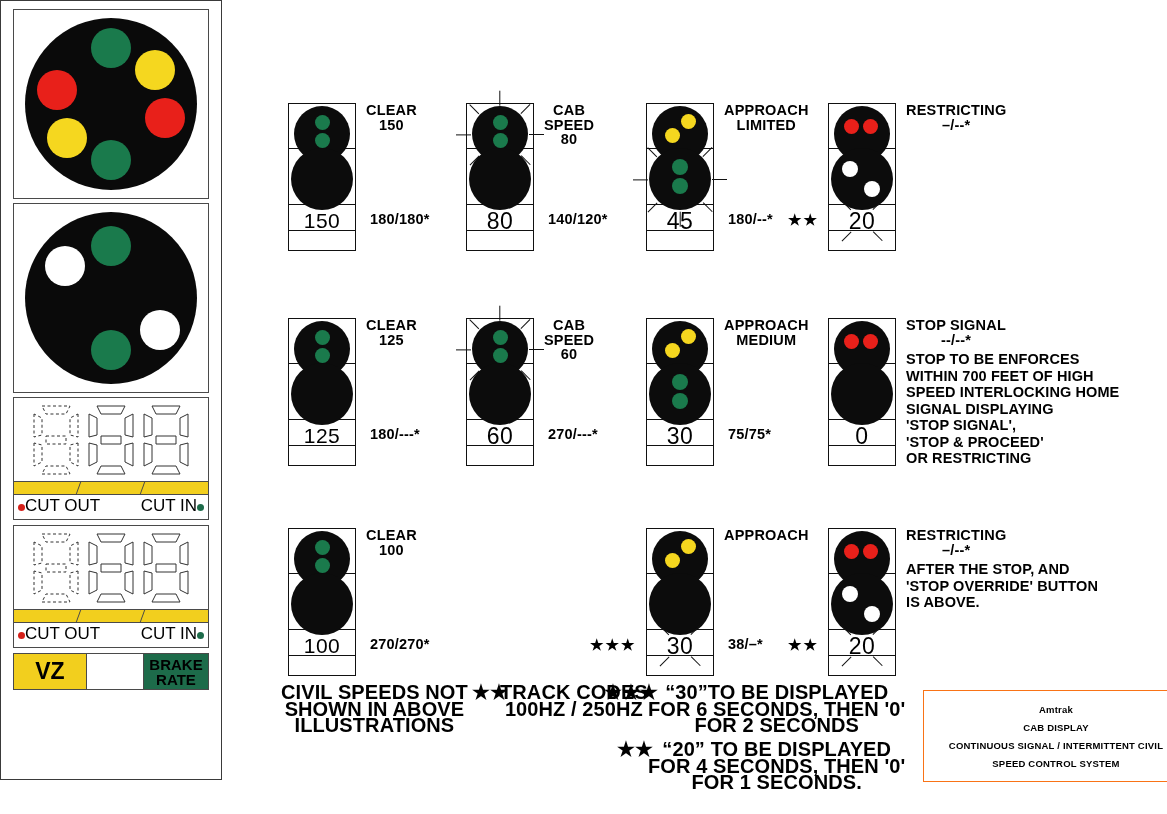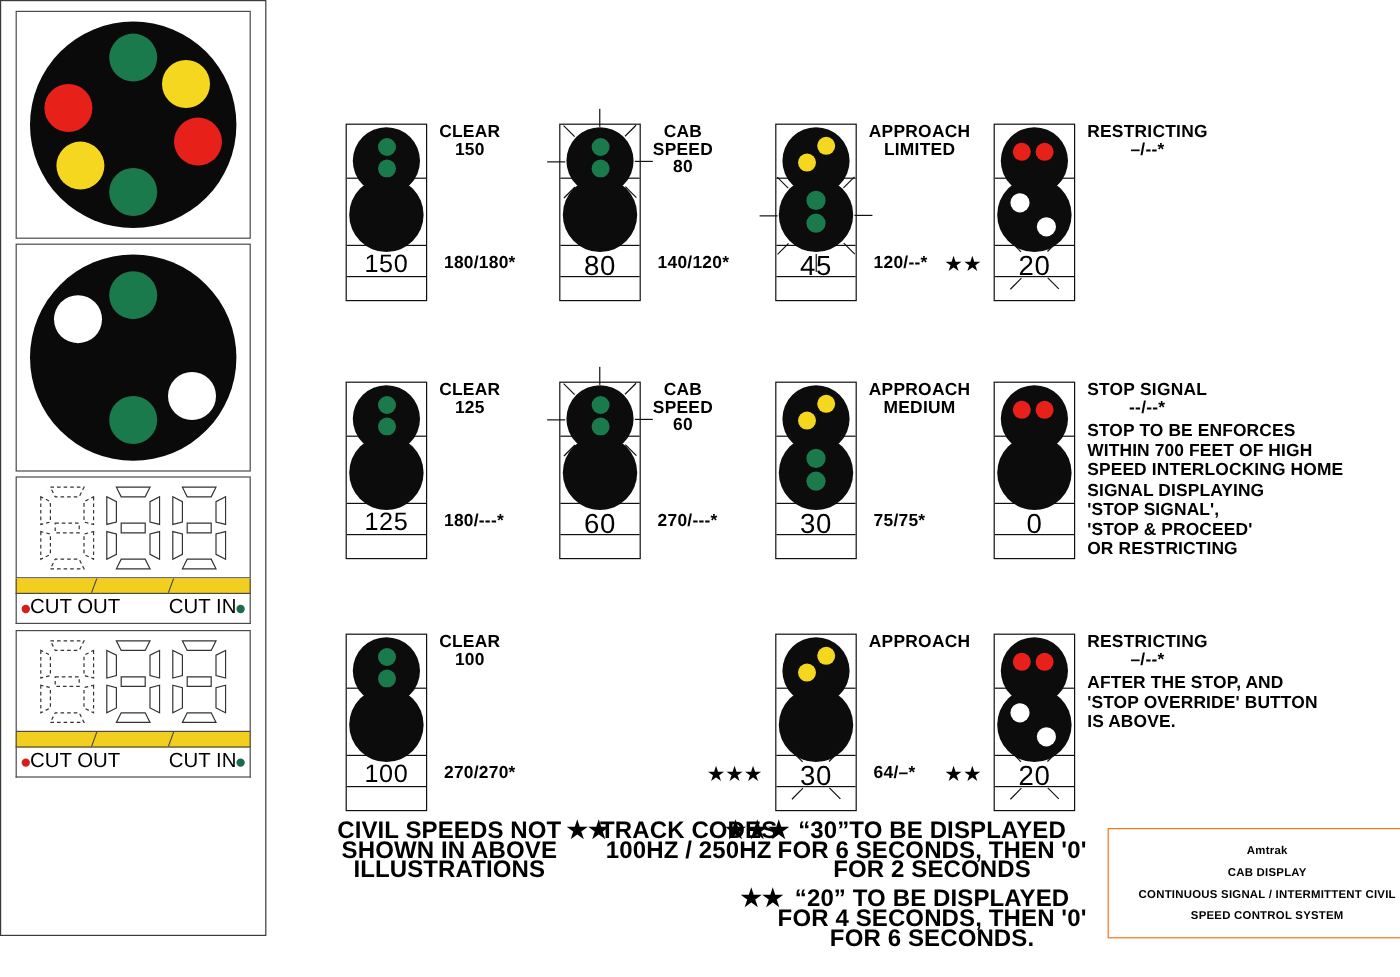--- a/index.html
+++ b/index.html
@@ -202,20 +202,28 @@
     <div class="cut-row">
       <span>
         <span class="dot red"></span><span>CUT OUT</span>
       </span>
       <span>
         <span>CUT IN</span><span class="dot green"></span>
       </span>
     </div>
   </div>
 
+  <div id="vz-row">
+    <div id="vz-cell">VZ</div>
+    <div id="vz-blank"></div>
+    <div id="brake-cell">
+      <span><span>BRAKE</span><br>
+      <span>RATE</span></span>
+    </div>
+  </div>
 </div>
 
 <div id="aspect-layer">
     <div class="aspect" style="left: 288px; top: 103px;">
       <div class="sigbox">
         <div class="rule" style="top: 44px;"></div>
         <div class="rule" style="top: 100px;"></div>
         <div class="rule" style="top: 126px;"></div>
         <div class="circ circ-top">
           <div class="pip g" style="width: 15px; height: 15px; left: 20.5px; top: 9.3px;"></div>
@@ -281,21 +289,21 @@
         <div class="circ circ-bot">
           <div class="pip g" style="width: 16px; height: 16px; left: 23px; top: 10.6px;"></div>
           <div class="pip g" style="width: 16px; height: 16px; left: 23px; top: 30.44px;"></div>
         </div>
         <div class="numtxt">45</div>
       </div>
       <div class="asp-title">
         <span class="ctr">APPROACH</span>
         <span class="ctr sub">LIMITED</span>
       </div>
-      <div class="codes">120/--*</div>
+      <div class="codes">180/--*</div>
     </div>
     <div class="aspect" style="left: 828px; top: 103px;">
       <div class="sigbox">
         <div class="rule" style="top: 44px;"></div>
         <div class="rule" style="top: 100px;"></div>
         <div class="rule" style="top: 126px;"></div>
         <div class="circ circ-top">
           <div class="pip r" style="width: 15px; height: 15px; left: 10.42px; top: 12.66px;"></div>
           <div class="pip r" style="width: 15px; height: 15px; left: 29.46px; top: 12.66px;"></div>
         </div>
@@ -443,21 +451,21 @@
         <div class="rays" style="inset: 0px; position: absolute;">
           <div class="ray" style="left: 21.6863px; top: 104.686px; width: 13px; height: 1.4px; background: rgb(17, 17, 17); transform-origin: 0px 50%; transform: rotate(-135deg);"></div>
           <div class="ray" style="left: 44.3137px; top: 104.686px; width: 13px; height: 1.4px; background: rgb(17, 17, 17); transform-origin: 0px 50%; transform: rotate(-45deg);"></div>
           <div class="ray" style="left: 44.3137px; top: 127.314px; width: 13px; height: 1.4px; background: rgb(17, 17, 17); transform-origin: 0px 50%; transform: rotate(45deg);"></div>
           <div class="ray" style="left: 21.6863px; top: 127.314px; width: 13px; height: 1.4px; background: rgb(17, 17, 17); transform-origin: 0px 50%; transform: rotate(135deg);"></div>
         </div>
       </div>
       <div class="asp-title">
         <span class="ctr">APPROACH</span>
       </div>
-      <div class="codes">64/–*</div>
+      <div class="codes">38/–*</div>
       <div class="stars" style="left: -56px; top: 108px;">★★★</div>
     </div>
     <div class="aspect" style="left: 828px; top: 528px;">
       <div class="sigbox">
         <div class="rule" style="top: 44px;"></div>
         <div class="rule" style="top: 100px;"></div>
         <div class="rule" style="top: 126px;"></div>
         <div class="circ circ-top">
           <div class="pip r" style="width: 15px; height: 15px; left: 10.42px; top: 12.66px;"></div>
           <div class="pip r" style="width: 15px; height: 15px; left: 29.46px; top: 12.66px;"></div>
@@ -500,21 +508,21 @@
 <div class="note" style="left:604px;top:684px">★★★</div>
 <div class="note" style="left:648px;top:684px" id="note-30">
     <div>“30”TO BE DISPLAYED</div>
     <div>FOR 6 SECONDS, THEN '0'</div>
     <div>FOR 2 SECONDS</div>
   </div>
 <div class="note" style="left:617px;top:741px">★★</div>
 <div class="note" style="left:648px;top:741px" id="note-20">
     <div>“20” TO BE DISPLAYED</div>
     <div>FOR 4 SECONDS, THEN '0'</div>
-    <div>FOR 6 SECONDS.</div>
+    <div>FOR 1 SECONDS.</div>
   </div>
 
 <div id="title-box">
   <div>Amtrak</div>
   <div>CAB DISPLAY</div>
   <div>CONTINUOUS SIGNAL / INTERMITTENT CIVIL</div>
   <div>SPEED CONTROL SYSTEM</div>
 </div>
 
 </body></html>

